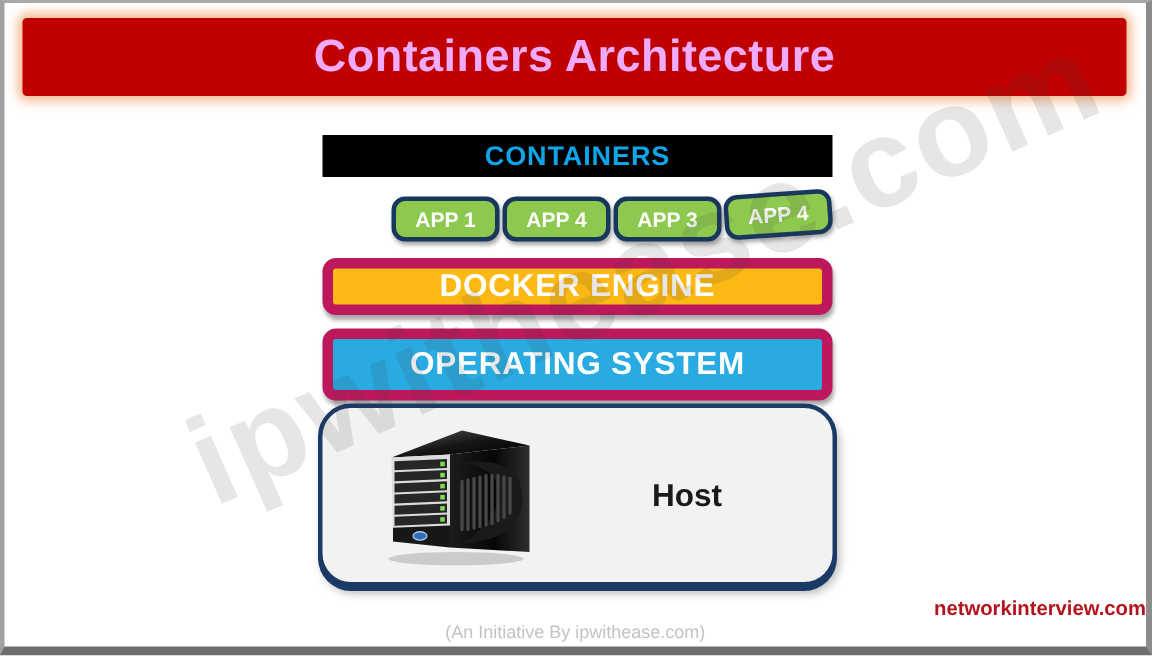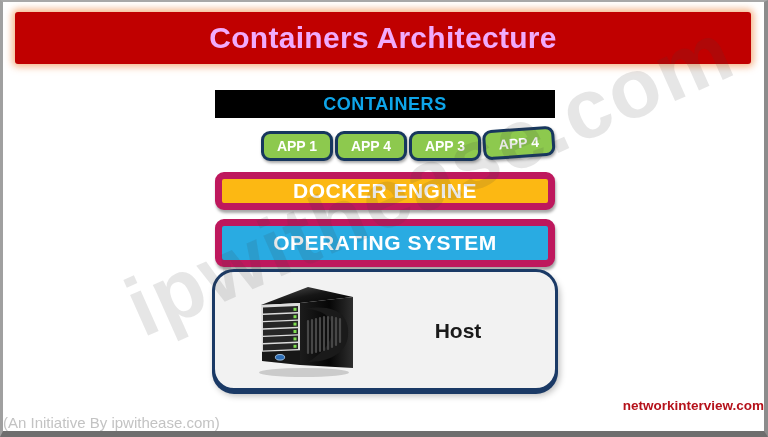--- a/index.html
+++ b/index.html
@@ -56,22 +56,22 @@
   .host .host-label {
     flex:1; text-align:center; color:#1a1a1a;
     font-weight:bold; font-size:21px; line-height:27px;
   }
 
   .footer-site {
     position:absolute; left:0; right:0; top:396px; text-align:right;
     color:#b5121b; font-weight:bold; font-size:13.5px; z-index:2;
   }
   .footer-tag {
-    position:absolute; left:0; right:0; top:412px; 
-    color:#c3c3c3; font-size:15px; z-index:2;
+    position:absolute; left:0; right:0; top:412px; text-align:center;
+    color:#c3c3c3; font-size:12px; z-index:2;
   }
 
   .watermark {
     position:absolute; left:145px; top:264px; height:84px; line-height:84px;
     font-size:84px; font-weight:bold; letter-spacing:2px; white-space:nowrap;
     color:rgba(60,60,60,0.13);
     transform:rotate(-24deg); transform-origin:0 100%;
     z-index:6; pointer-events:none;
   }
 </style>

